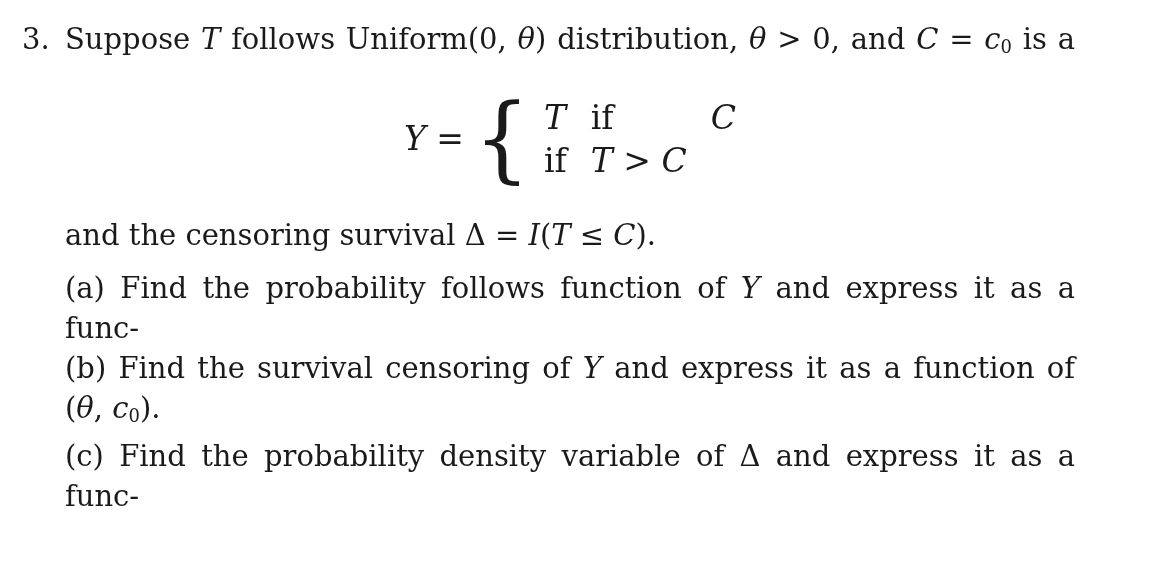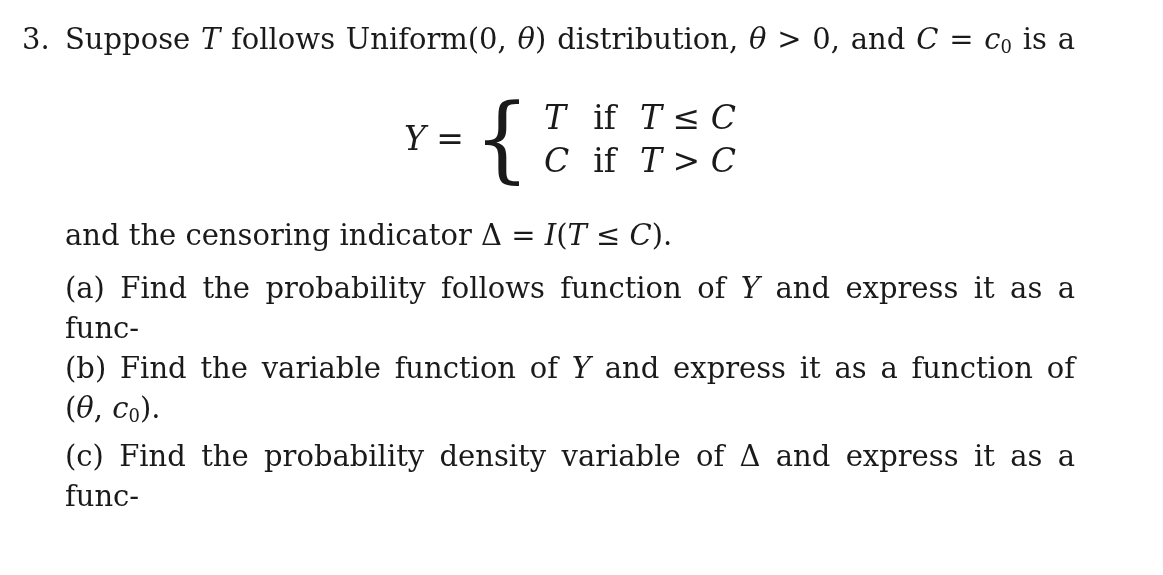--- a/index.html
+++ b/index.html
@@ -40,32 +40,31 @@
     <div class="problem-body">
 
       <div class="line justify"><span class="seg-rm">Suppose </span><span class="seg-it">T</span><span class="seg-rm"> follows Uniform(0, </span><span class="seg-it">θ</span><span class="seg-rm">) distribution, </span><span class="seg-it">θ</span><span class="seg-rm"> &gt; 0, and </span><span class="seg-it">C</span><span class="seg-rm"> = </span><span class="seg-it">c</span><span class="seg-sub">0</span><span class="seg-rm"> is a</span></div>
 
       <div class="equation">
         <span class="eq-lhs"><span class="seg-it">Y</span><span class="seg-rm"> = </span></span>
         <span class="eq-brace">{</span>
         <div class="eq-cases">
           <span class="cell"><span class="seg-it">T</span></span>
           <span class="cell"><span class="seg-rm">if</span></span>
-          <span class="cell"><span class="seg-it">T</span><span class="seg-rm"> ≤ </span><span class="seg-it">C</span></span>
           <span class="cell"><span class="seg-it">C</span></span>
           <span class="cell"><span class="seg-rm">if</span></span>
           <span class="cell"><span class="seg-it">T</span><span class="seg-rm"> &gt; </span><span class="seg-it">C</span></span>
         </div>
       </div>
 
-      <div class="line censoring"><span class="seg-rm">and the censoring indicator </span><span class="seg-rm">Δ</span><span class="seg-rm"> = </span><span class="seg-it">I</span><span class="seg-rm">(</span><span class="seg-it">T</span><span class="seg-rm"> ≤ </span><span class="seg-it">C</span><span class="seg-rm">).</span></div>
+      <div class="line censoring"><span class="seg-rm">and the censoring survival </span><span class="seg-rm">Δ</span><span class="seg-rm"> = </span><span class="seg-it">I</span><span class="seg-rm">(</span><span class="seg-it">T</span><span class="seg-rm"> ≤ </span><span class="seg-it">C</span><span class="seg-rm">).</span></div>
 
       <div class="parts">
         <div class="line justify"><span class="seg-rm">(a) Find the probability follows function of </span><span class="seg-it">Y</span><span class="seg-rm"> and express it as a func-</span></div>
-        <div class="line justify"><span class="seg-rm">(b) Find the variable function of </span><span class="seg-it">Y</span><span class="seg-rm"> and express it as a function of</span></div>
+        <div class="line justify"><span class="seg-rm">(b) Find the survival censoring of </span><span class="seg-it">Y</span><span class="seg-rm"> and express it as a function of</span></div>
         <div class="line"><span class="seg-rm">(</span><span class="seg-it">θ</span><span class="seg-rm">, </span><span class="seg-it">c</span><span class="seg-sub">0</span><span class="seg-rm">).</span></div>
         <div class="line justify"><span class="seg-rm">(c) Find the probability density variable of </span><span class="seg-rm">Δ</span><span class="seg-rm"> and express it as a func-</span></div>
 
       </div>
 
     </div>
   </div>
 </div>
 
 </body></html>

